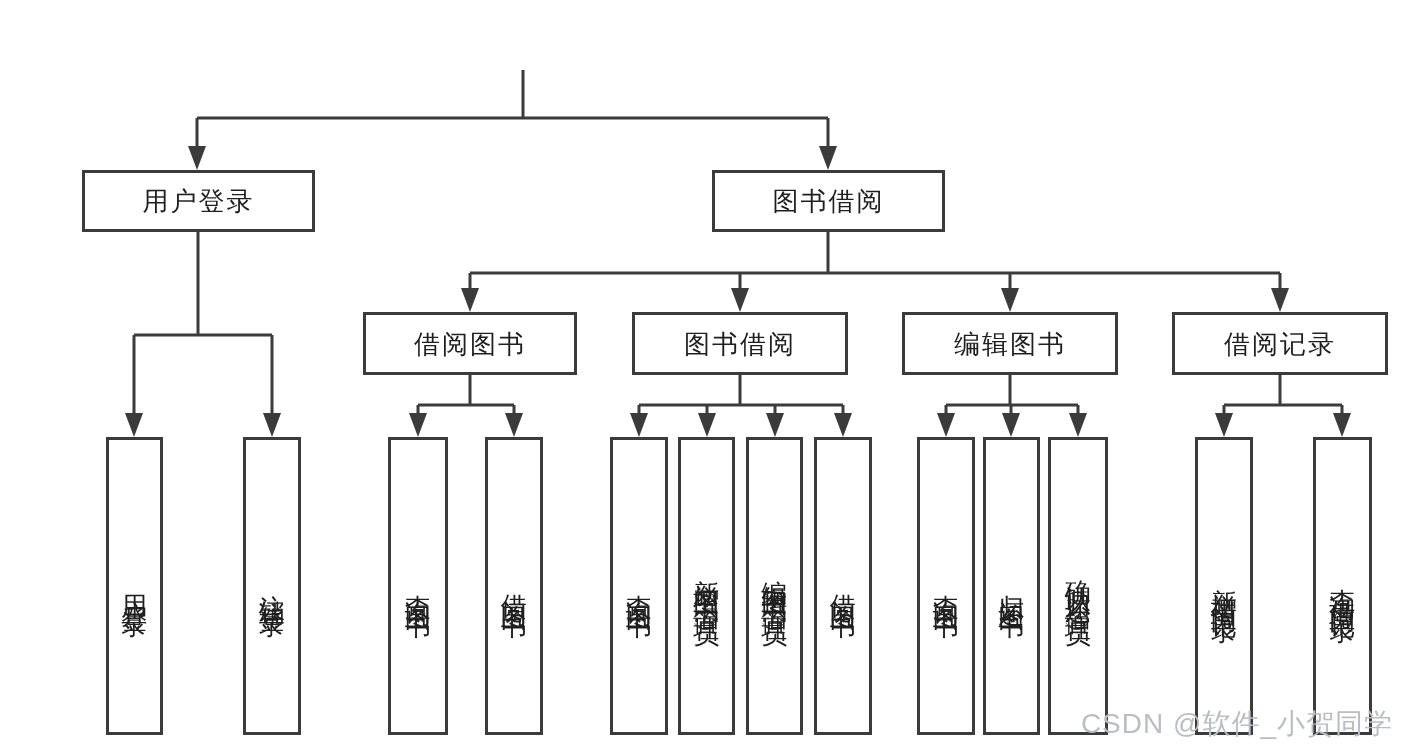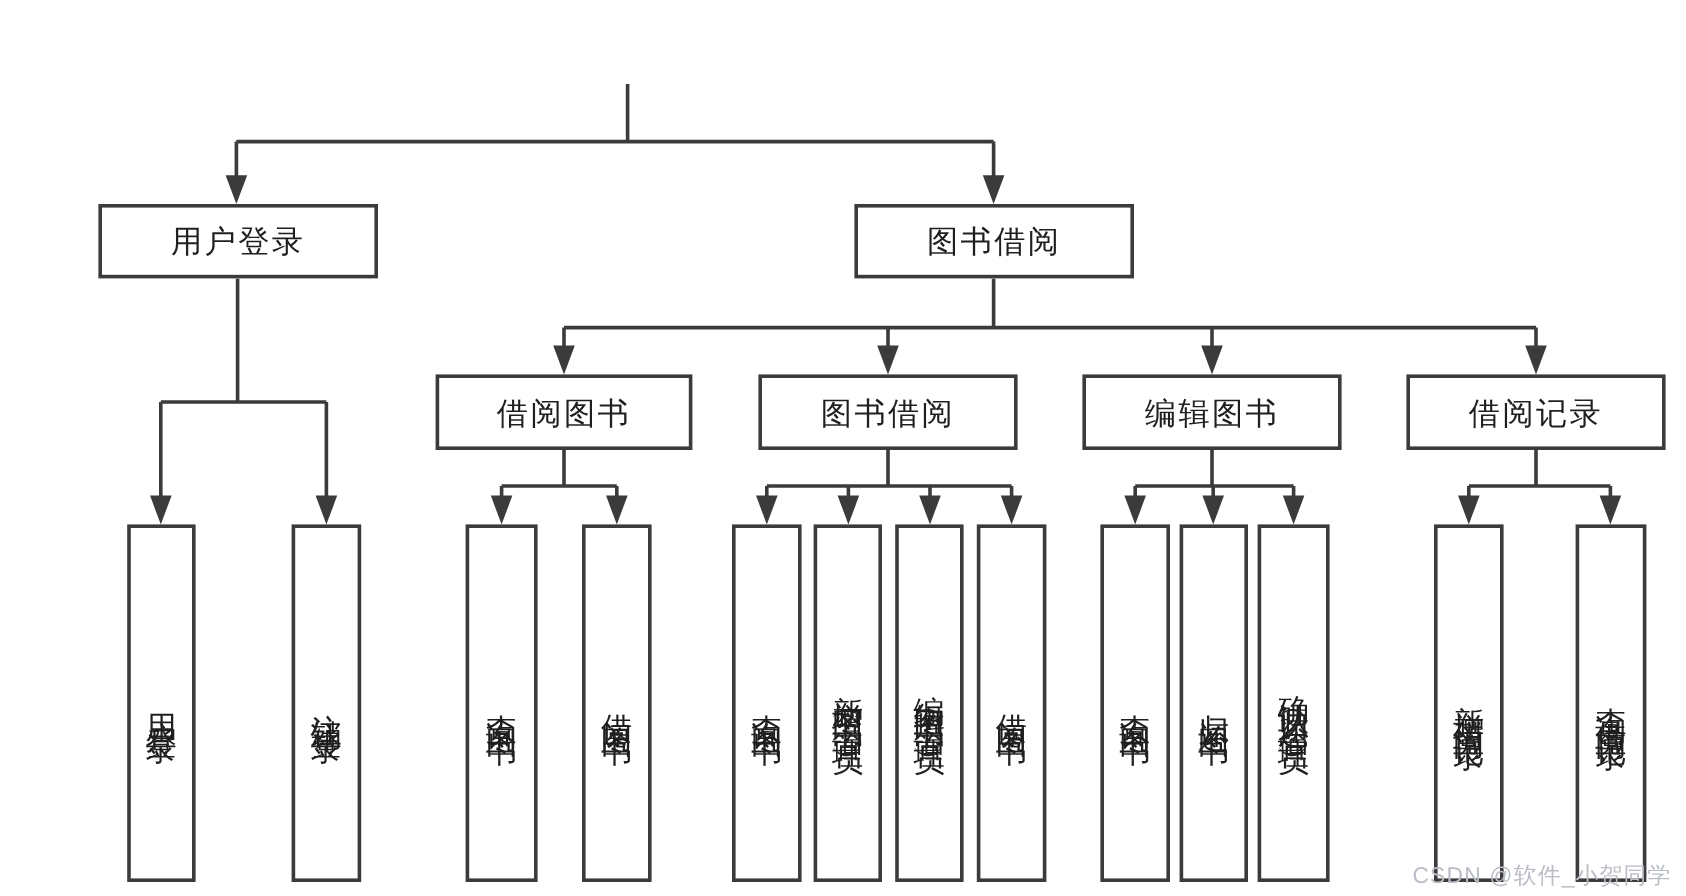--- a/index.html
+++ b/index.html
@@ -48,21 +48,21 @@
     text-orientation: mixed;
     font-size: 26px;
     letter-spacing: 6px;
     line-height: 1.1;
     white-space: nowrap;
   }
   .watermark {
     position: absolute;
     right: 12px;
     bottom: 4px;
-    font-size: 19px;
+    font-size: 28px;
     letter-spacing: 1px;
     color: #b9bdc4;
     z-index: 3;
     white-space: nowrap;
   }
 </style>
 </head>
 <body>
 
 <div id="stage">

